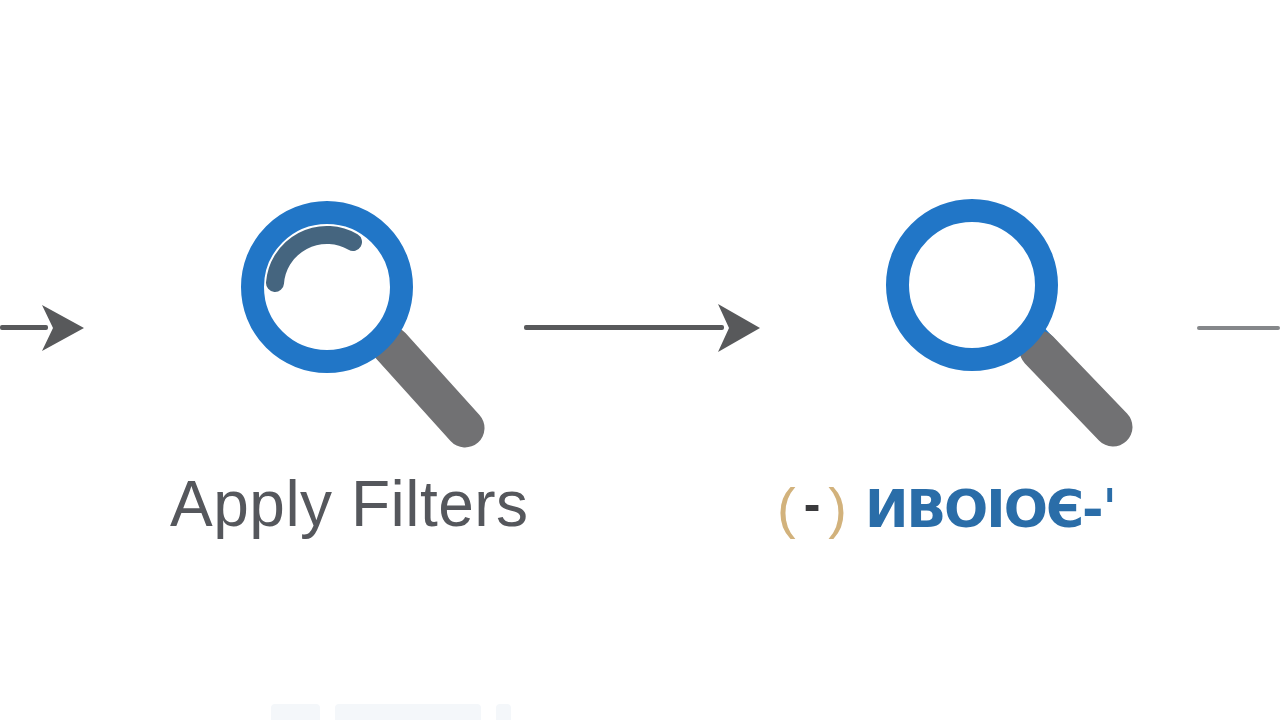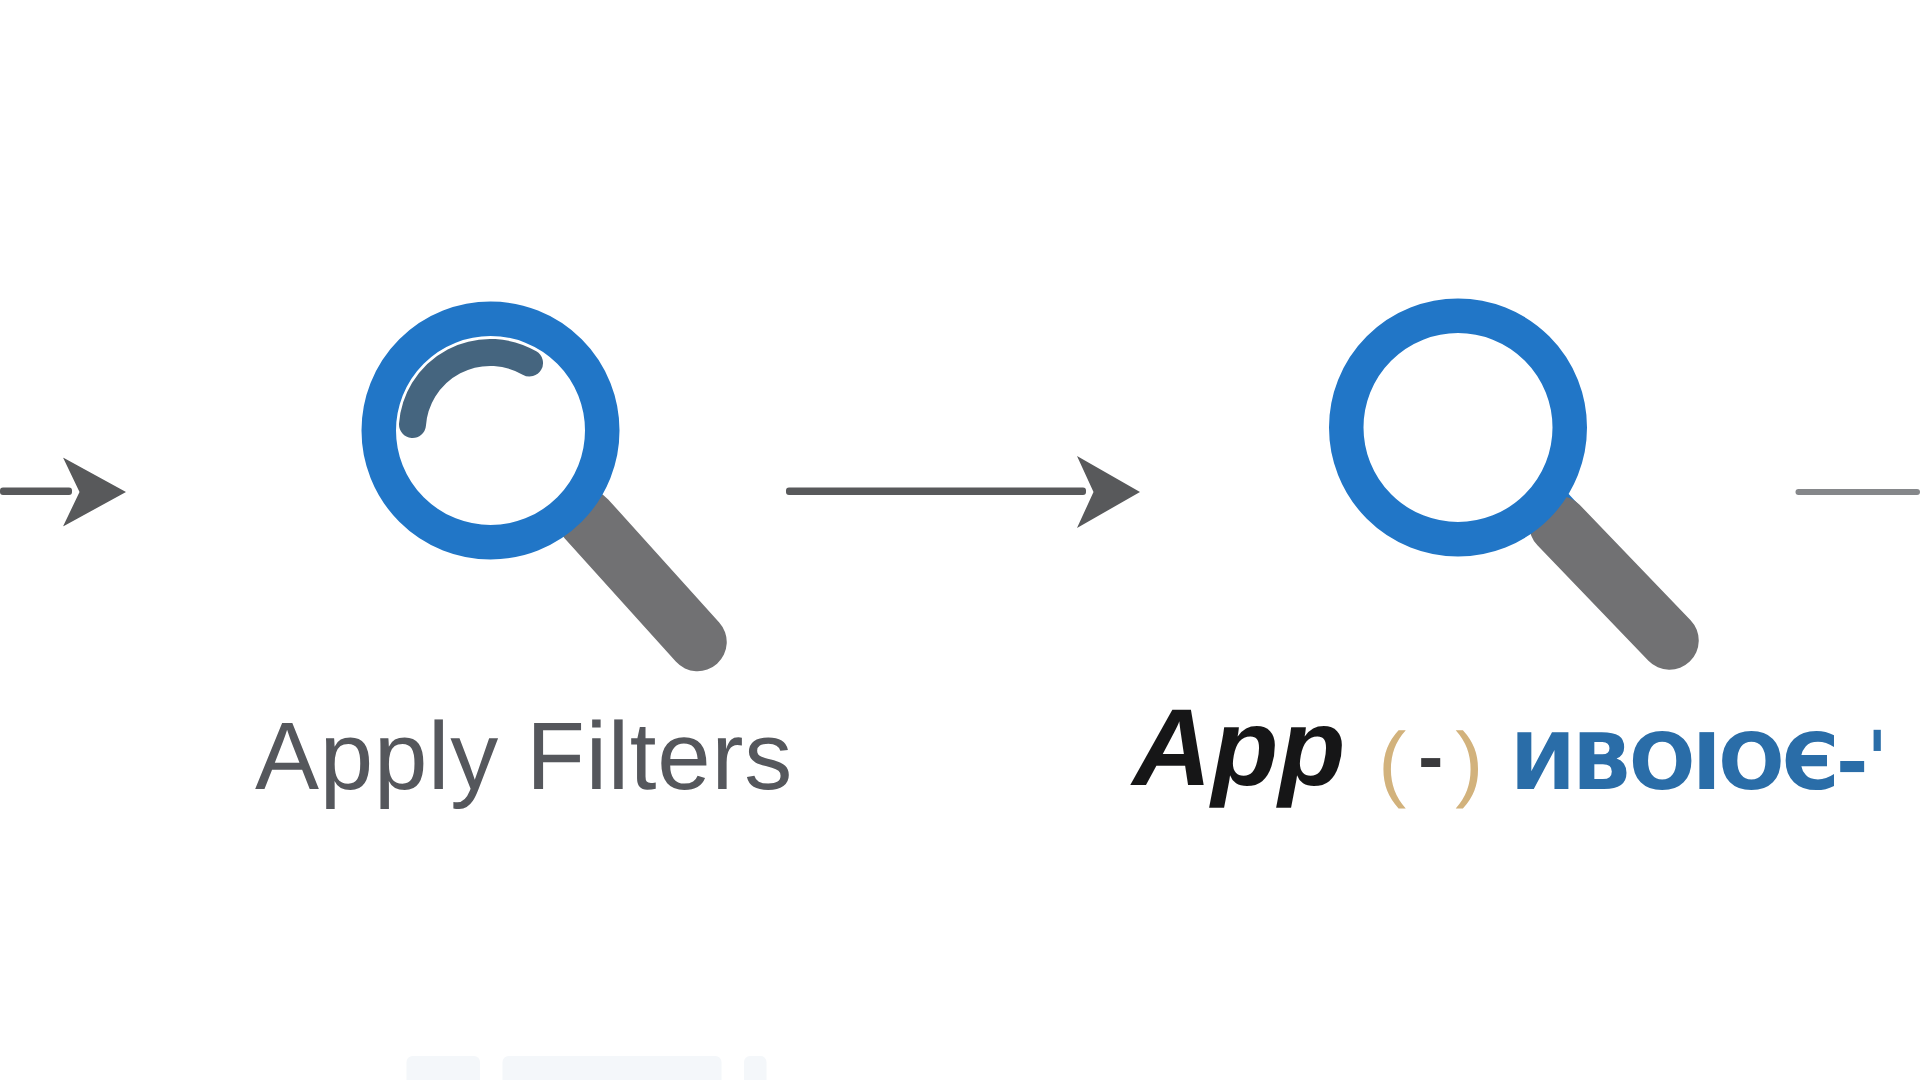--- a/index.html
+++ b/index.html
@@ -62,21 +62,20 @@
   <polygon points="0,0 42,24 0,48 11,24" fill="var(--arrow-gray)"></polygon>
 </svg>
 
 <svg class="abs" style="left:870px;top:190px;" width="270" height="260" viewBox="0 0 270 260">
   <line x1="151" y1="139" x2="175" y2="165" stroke="var(--magnifier-blue)" stroke-width="36" stroke-linecap="butt"></line>
   <line x1="169" y1="160" x2="243" y2="237" stroke="var(--handle-gray)" stroke-width="39" stroke-linecap="round"></line>
   <circle cx="102" cy="95" r="74.5" fill="none" stroke="var(--magnifier-blue)" stroke-width="23"></circle>
 </svg>
 
 <div class="abs" style="left:755px;top:462px;display:flex;align-items:flex-start;">
-  <span class="app-label">App</span>
   <span class="paren-group" style="margin-left:22px;margin-top:18px;">
     <span class="paren">(</span>
     <span class="paren-dash">-</span>
     <span class="paren">)</span>
   </span>
   <span class="garbled" style="margin-left:18px;margin-top:21px;">ИBOIOЄ-ˈ</span>
 </div>
 
 <div class="abs arrow-line light" style="left:1197px;top:326px;width:83px;"></div>
 

